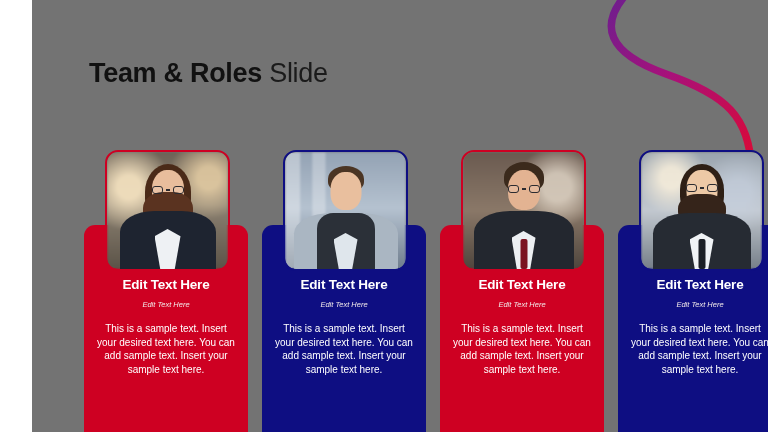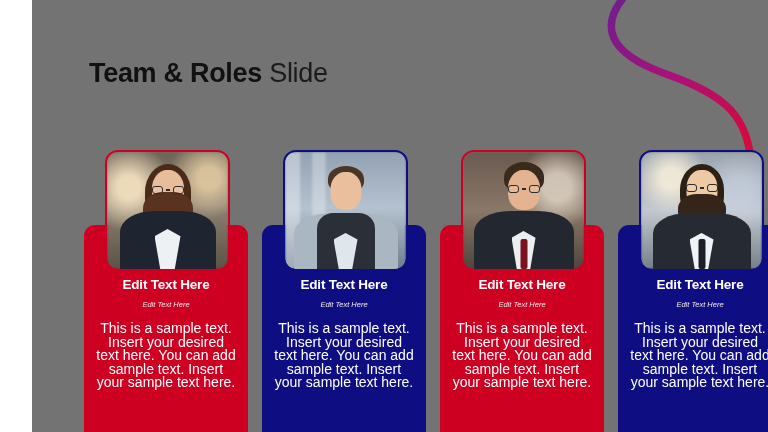--- a/index.html
+++ b/index.html
@@ -108,21 +108,21 @@
   
   .card-title {
     font-size:13.5px; font-weight:bold; color:#ffffff;
     letter-spacing:-0.2px; line-height:16px;
   }
   .card-sub {
     font-size:7.5px; font-style:italic; color:#f2eaea;
     margin-top:7px; line-height:10px;
   }
   .card-body {
-    font-size:14px; color:#ffffff; line-height:13.5px;
+    font-size:10px; color:#ffffff; line-height:13.5px;
     margin-top:12px; padding:0 11px;
   }
 </style>
 </head>
 <body>
 
 <div id="slide">
 
   <svg id="swoosh" viewBox="0 0 220 150">
     <defs>

